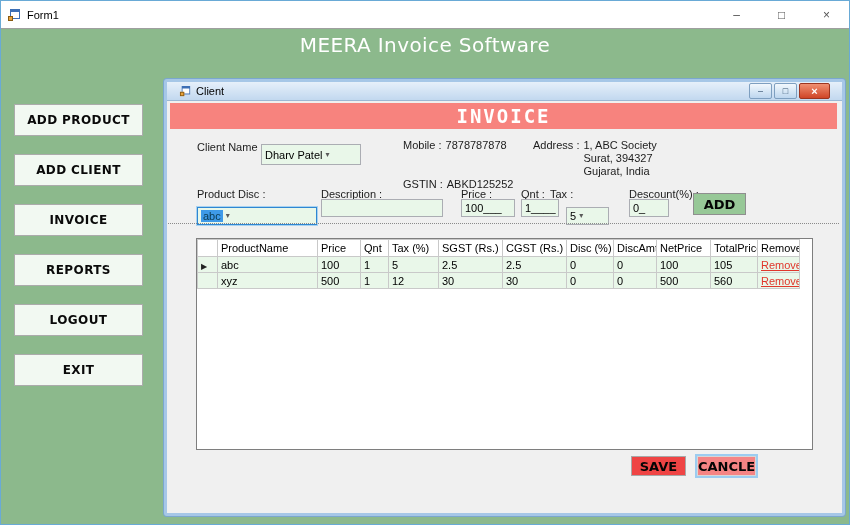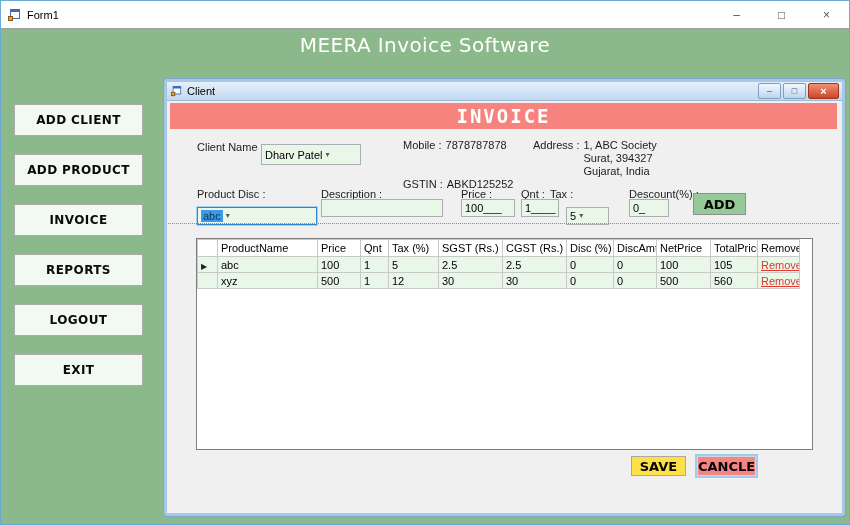--- a/index.html
+++ b/index.html
@@ -29,21 +29,21 @@
     height:30px;background:#F2F9F2;border:1px solid #ababab;display:flex;align-items:center;justify-content:center;
     font-family:"DejaVu Sans",sans-serif;font-weight:bold;font-size:12px;color:#0a0a0a;letter-spacing:.4px;cursor:default;
   }
   
   .client-window{
     position:absolute;left:163px;top:78px;width:681px;height:437px;box-sizing:border-box;
     border:3px solid #a6c7e7;border-radius:3px;box-shadow:0 0 0 1px #7ba7ce;background:#f0f0f0;
   }
   .client-titlebar{
     height:19px;background:linear-gradient(#e6f0fa,#c2d8ef);display:flex;align-items:center;
-    padding:0 3px;font-size:11px;color:#000;border-bottom:1px solid #9cb8d4;box-sizing:border-box;
+    padding:0 12px;font-size:11px;color:#000;border-bottom:1px solid #9cb8d4;box-sizing:border-box;
   }
   .client-titlebar .form-icon{transform:scale(.85);margin-right:4px;}
   .cwin-controls{margin-left:auto;display:flex;gap:2px;align-items:center;}
   .cbtn{
     width:21px;height:14px;border-radius:2px;border:1px solid #7e9fc0;background:linear-gradient(#f2f8fd,#bdd6ee);
     display:flex;align-items:center;justify-content:center;font-size:9px;color:#33506e;cursor:default;line-height:1;
   }
   .cbtn.close{width:29px;background:linear-gradient(#f09072,#cf4527);border-color:#9c3520;color:#fff;font-weight:bold;font-size:11px;}
   .client-content{position:absolute;top:19px;left:0;right:0;bottom:0;background:#f0f0f0;}
   .banner{
@@ -61,21 +61,21 @@
   .focused{border:1px solid #2f86d2;box-shadow:0 0 0 1px #a8d2f0;}
   .sel-text{background:#3E9AE8;color:#0a3a52;padding:0 2px;}
   .info-line{position:absolute;font-size:11px;color:#1c1c1c;display:flex;gap:4px;white-space:nowrap;}
   .addr-lines{display:flex;flex-direction:column;line-height:13px;}
   .dotted-sep{position:absolute;top:122px;left:1px;right:3px;border-top:1px dotted #8a8a8a;}
   .btn{
     position:absolute;display:flex;align-items:center;justify-content:center;
     font-family:"DejaVu Sans",sans-serif;font-weight:bold;font-size:13px;color:#050505;cursor:default;box-sizing:border-box;
   }
   .add-btn{left:526px;top:92px;width:53px;height:22px;background:#97C897;border:1px solid #8f8f8f;}
-  .save-btn{left:464px;top:355px;width:55px;height:20px;background:#fde047;border:1px solid #a8a8a8;}
+  .save-btn{left:464px;top:355px;width:55px;height:20px;background:#ef4444;border:1px solid #a8a8a8;}
   .cancel-btn{left:530px;top:355px;width:59px;height:20px;background:#F58484;border:1px solid #d6d6d6;box-shadow:0 0 0 2px #9cccf0;}
   
   .grid-panel{position:absolute;left:29px;top:137px;width:617px;height:212px;background:#ffffff;border:1px solid #7e7e7e;box-sizing:border-box;overflow:hidden;}
   table.grid{border-collapse:collapse;table-layout:fixed;width:602px;font-size:11px;}
   table.grid th,table.grid td{
     border:1px solid #c9c9c9;padding:0 3px;height:16px;text-align:left;font-weight:normal;
     white-space:nowrap;overflow:hidden;box-sizing:border-box;
   }
   table.grid th{background:#ffffff;height:17px;}
   table.grid td{background:#E9F7E9;color:#000;}
@@ -98,22 +98,22 @@
     <div class="win-controls">
       <span class="win-btn">–</span>
       <span class="win-btn">□</span>
       <span class="win-btn">×</span>
     </div>
   </div>
 
   <div class="app-header">MEERA Invoice Software</div>
 
   <div class="sidebar">
+    <div class="side-btn">ADD PRODUCT</div>
     <div class="side-btn">ADD CLIENT</div>
-    <div class="side-btn">ADD PRODUCT</div>
     <div class="side-btn">INVOICE</div>
     <div class="side-btn">REPORTS</div>
     <div class="side-btn">LOGOUT</div>
     <div class="side-btn">EXIT</div>
   </div>
 
   <div class="client-window">
     <div class="client-titlebar">
       <span class="form-icon">
           <span class="win"></span>

